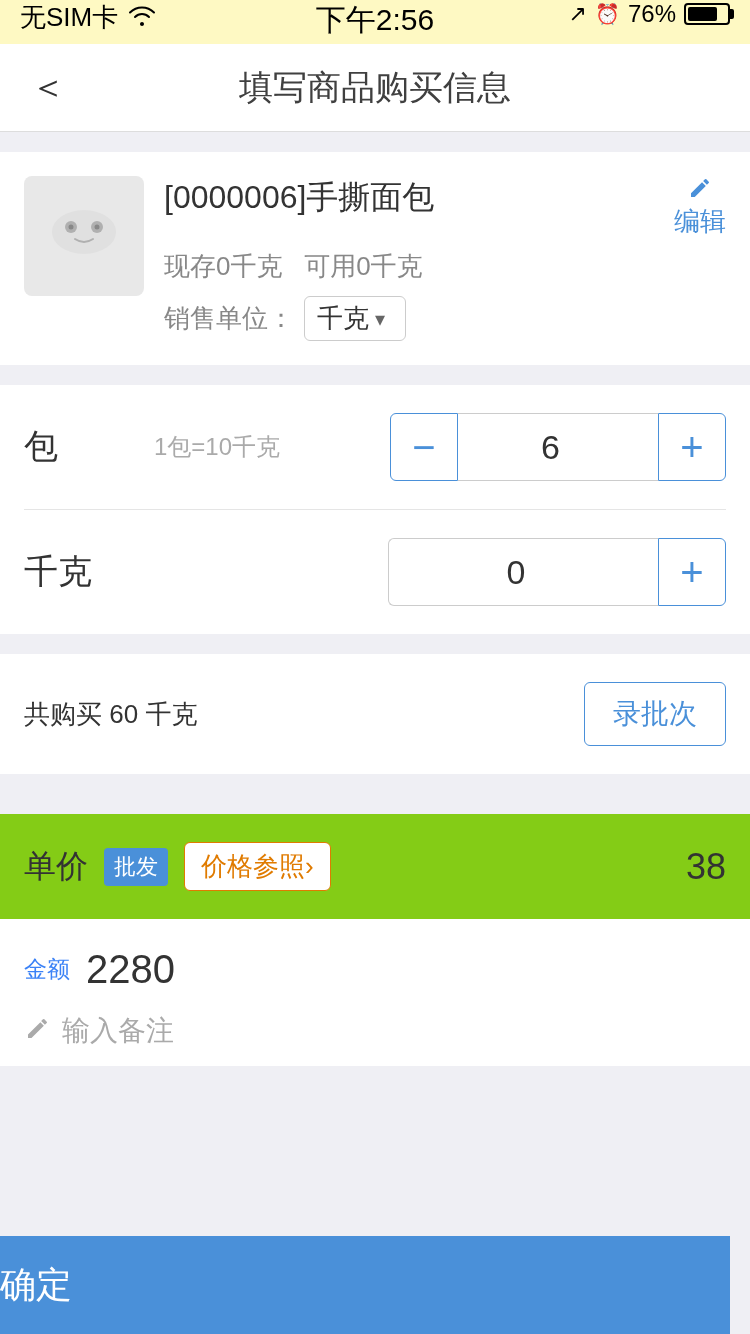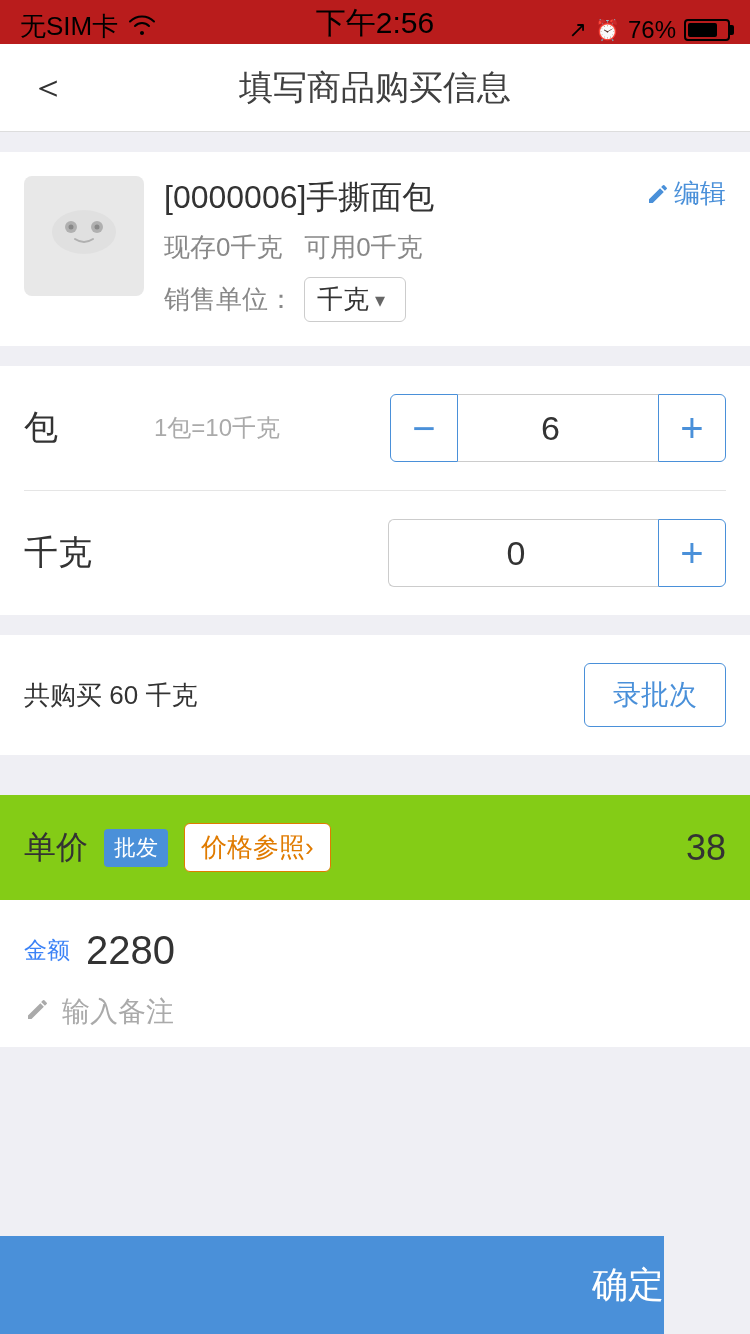--- a/index.html
+++ b/index.html
@@ -10,23 +10,23 @@
       font-family: -apple-system, "PingFang SC", "Helvetica Neue", sans-serif;
       background: #efeff4;
       position: relative;
       overflow-x: hidden;
     }
 
     
     .status-bar {
       width: 750px;
       height: 44px;
-      background: #b91c1c;
-      display: flex;
-      align-items: flex-end;
+      background: #fef9c3;
+      display: flex;
+      align-items: flex-start;
       justify-content: space-between;
       padding: 0 20px;
       font-size: 28px;
     }
     .status-bar-left {
       display: flex;
       align-items: center;
       gap: 10px;
       font-size: 26px;
       color: #000;
@@ -135,20 +135,21 @@
       font-size: 32px;
       color: #333;
       font-weight: 500;
     }
     .product-edit {
       font-size: 26px;
       color: #4a90d9;
       display: flex;
       align-items: center;
       gap: 4px;
+      flex-direction: column;
     }
     .product-stock {
       font-size: 26px;
       color: #888;
       margin-top: 10px;
     }
     .product-unit-row {
       display: flex;
       align-items: center;
       margin-top: 12px;
@@ -352,26 +353,26 @@
     .bottom-space {
       height: 300px;
       background: #efeff4;
     }
 
     
     .confirm-bar {
       position: fixed;
       bottom: 0;
       left: 0;
-      width: 664px;
+      width: 730px;
       height: 98px;
       background: #4a90d9;
       display: flex;
       align-items: center;
-      justify-content: flex-end;
+      justify-content: flex-start;
       cursor: pointer;
     }
     .confirm-btn-text {
       font-size: 36px;
       color: #fff;
       font-weight: 500;
     }
   </style>
 </head>
 <body>

